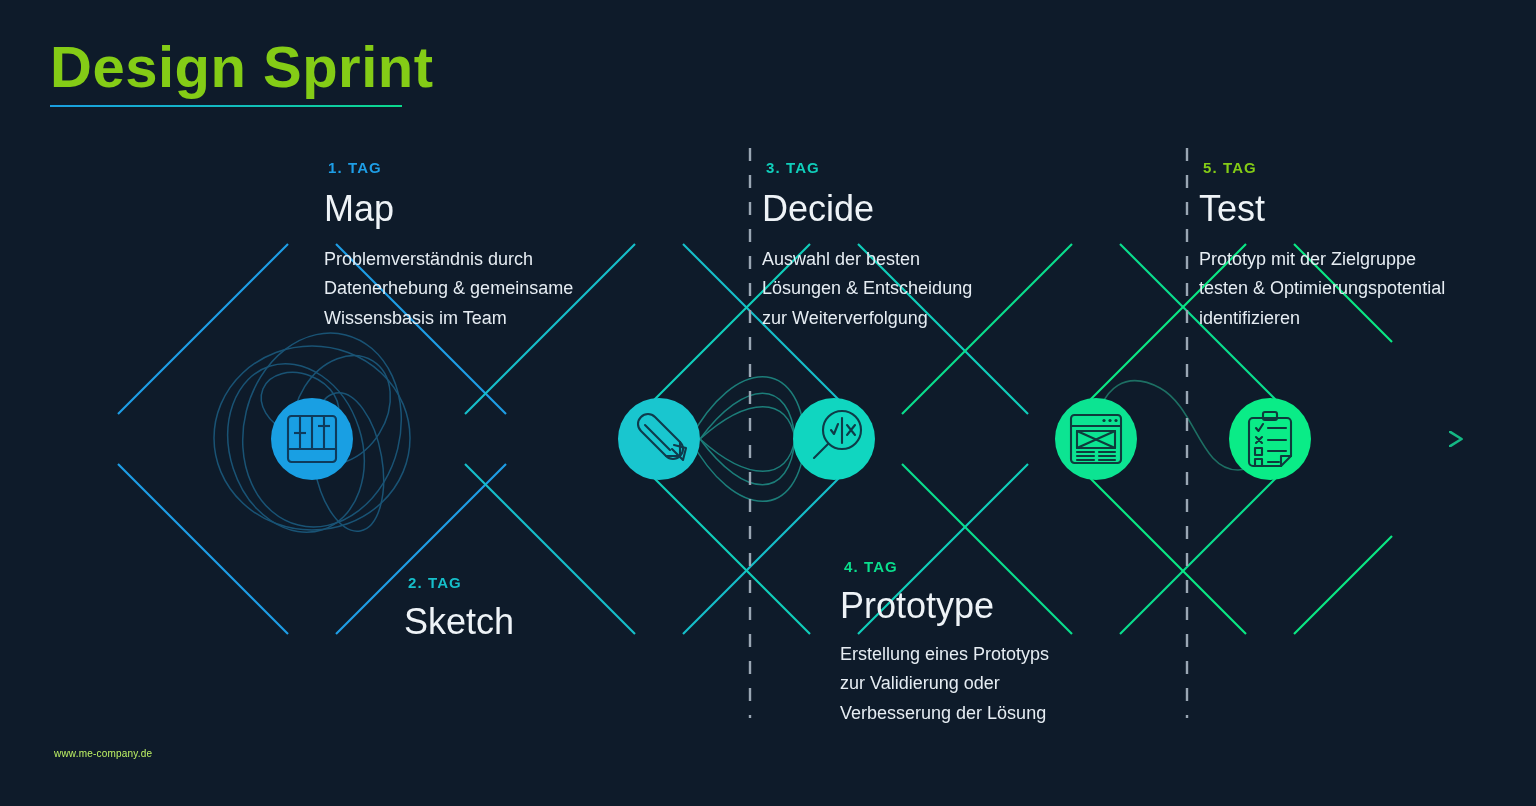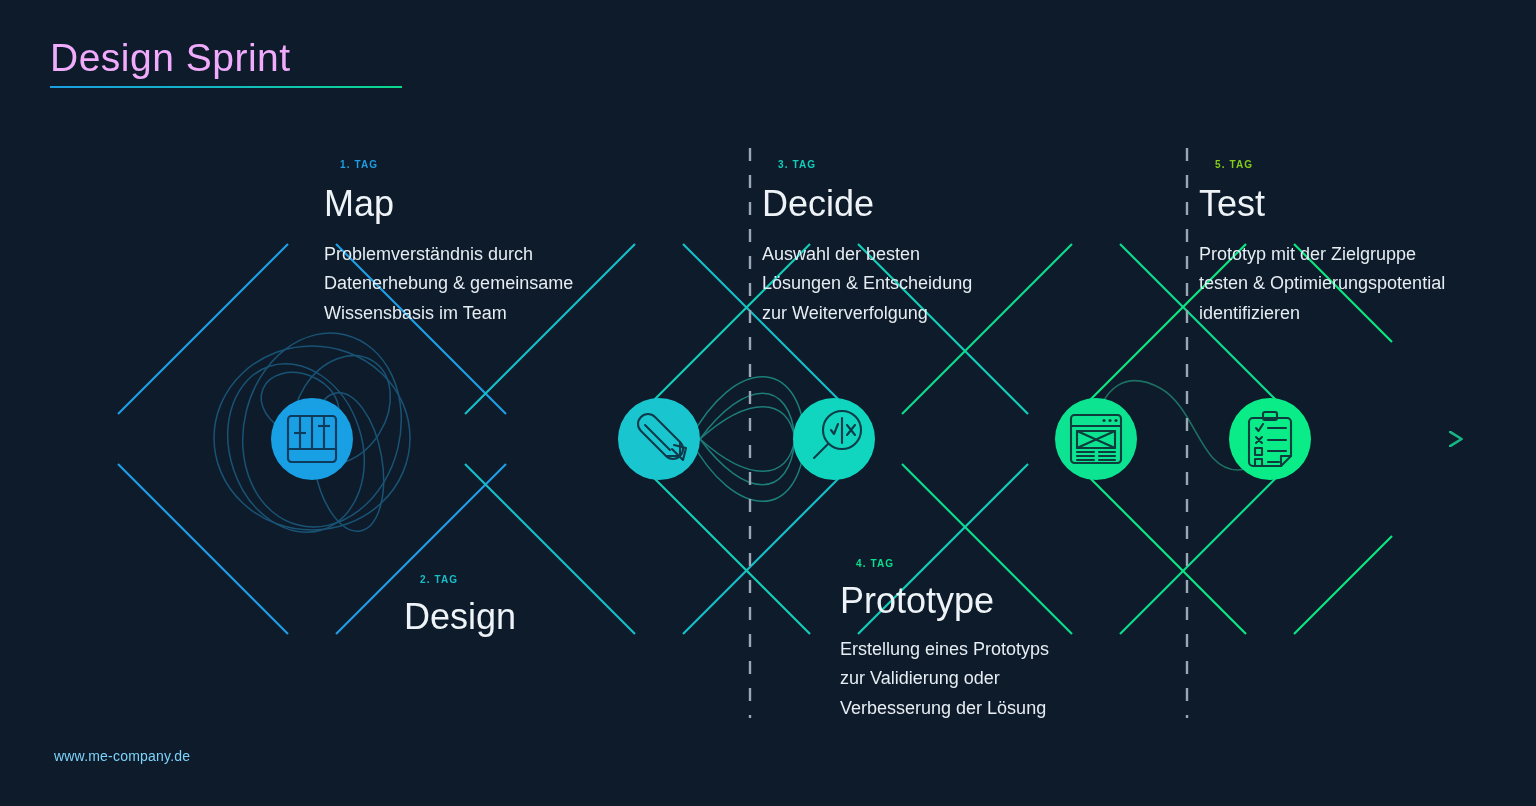--- a/index.html
+++ b/index.html
@@ -17,23 +17,23 @@
     -webkit-font-smoothing: antialiased;
   }
 
   
   #title-block {
     position: absolute;
     left: 50px;
     top: 38px;
   }
   #page-title {
-    font-size: 39px;
-    font-weight: 400;
-    color: #f0abfc;
+    font-size: 58px;
+    font-weight: 700;
+    color: #84cc16;
     letter-spacing: 0.5px;
     line-height: 1;
     white-space: nowrap;
   }
   #title-rule {
     margin-top: 9px;
     width: 352px;
     height: 2px;
     background: linear-gradient(to right, #1a9ee0 0%, #13b8c4 45%, #0bd98c 100%);
   }
@@ -48,24 +48,24 @@
   }
 
   
   .stage-text {
     position: absolute;
     width: 330px;
   }
   .stage-text.below { text-align: left; }
 
   .tag-label {
-    font-size: 10px;
+    font-size: 15px;
     font-weight: 700;
     letter-spacing: 1.1px;
-    margin: 0 0 16px 16px;
+    margin: 0 0 16px 4px;
     line-height: 1;
   }
   .stage-title {
     font-size: 36px;
     font-weight: 300;
     color: #eef3f7;
     line-height: 1;
     margin: 0 0 18px 0;
   }
   .stage-desc {
@@ -77,22 +77,22 @@
     white-space: pre-line;
   }
   .stage-text.below .tag-label { margin-bottom: 14px; }
   .stage-text.below .stage-title { margin-bottom: 16px; }
 
   
   #footer-url {
     position: absolute;
     left: 54px;
     top: 748px;
-    font-size: 14px;
-    color: #7dd3fc;
+    font-size: 10px;
+    color: #bef264;
     letter-spacing: 0.2px;
   }
 </style>
 </head>
 <body>
 
 <div id="stage">
 
   <div id="title-block">
     <div id="page-title">Design Sprint</div>
@@ -249,21 +249,21 @@
   <div class="stage-text above" style="left:324px; top:160px;">
     <div class="tag-label" style="color:#1e9ee6;">1. TAG</div>
     <div class="stage-title">Map</div>
     <div class="stage-desc">Problemverständnis durch
 Datenerhebung &amp; gemeinsame
 Wissensbasis im Team</div>
   </div>
 
   <div class="stage-text below" style="left:404px; top:575px;">
     <div class="tag-label" style="color:#16bfca;">2. TAG</div>
-    <div class="stage-title">Design</div>
+    <div class="stage-title">Sketch</div>
   </div>
 
   <div class="stage-text above" style="left:762px; top:160px;">
     <div class="tag-label" style="color:#10cfbb;">3. TAG</div>
     <div class="stage-title">Decide</div>
     <div class="stage-desc">Auswahl der besten
 Lösungen &amp; Entscheidung
 zur Weiterverfolgung</div>
   </div>
 

